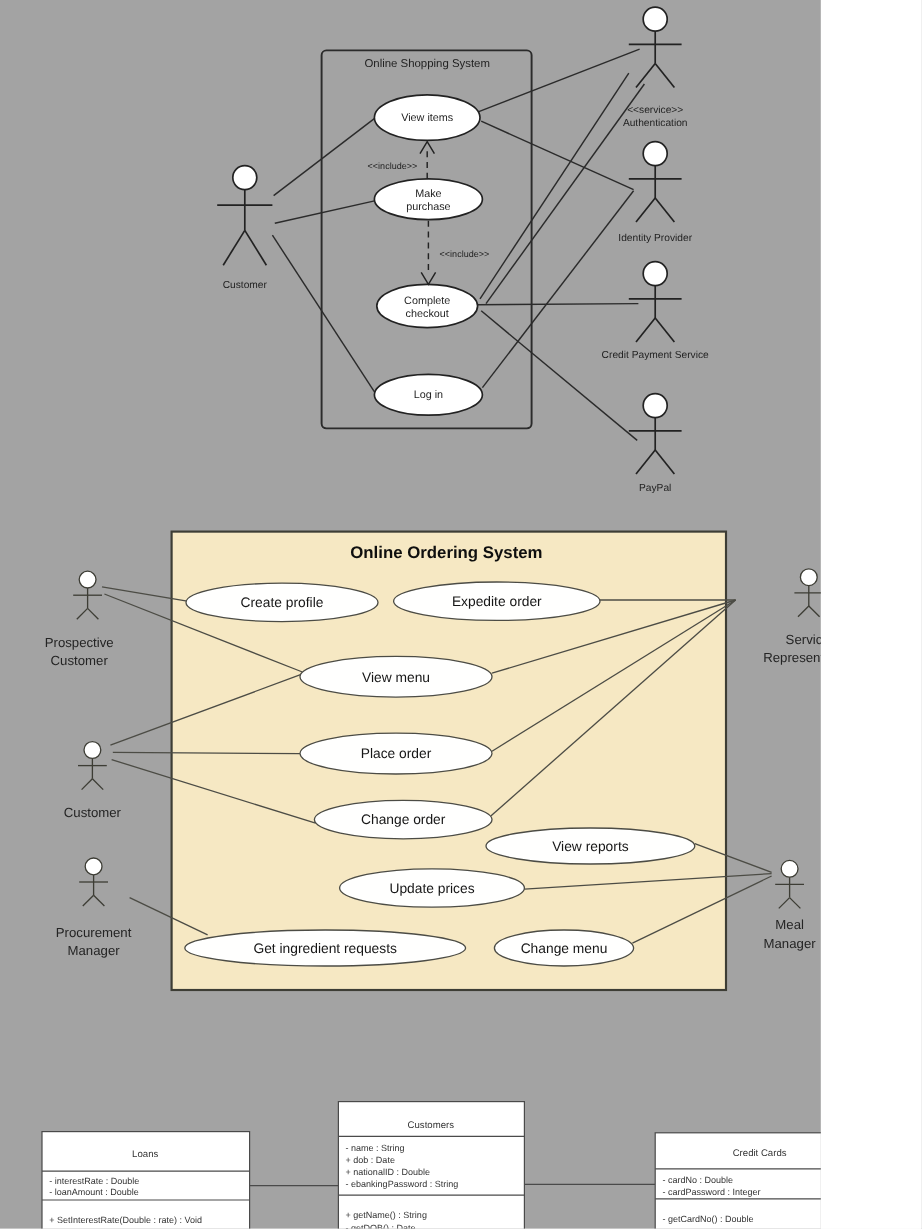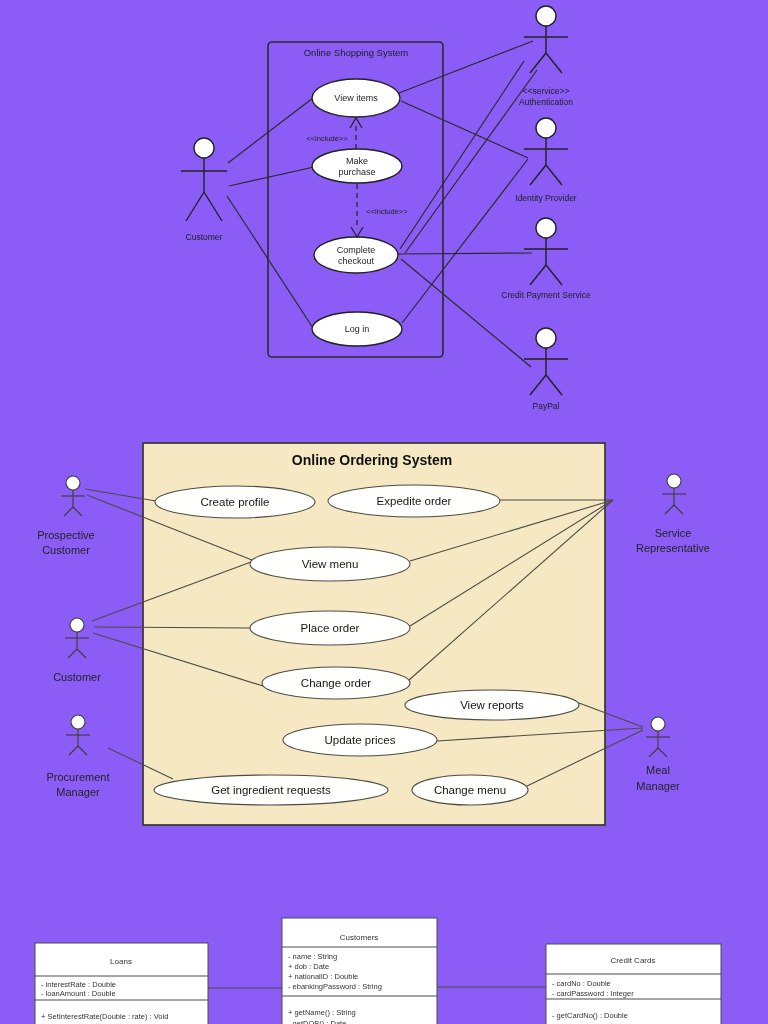--- a/index.html
+++ b/index.html
@@ -1,16 +1,16 @@
 <!DOCTYPE html>
 <html><head>
 <meta charset="utf-8">
 <style>
   html,body{margin:0;padding:0;background:#fff;}
-  #page{position:relative;width:768px;height:1024px;background:#8b5cf6;overflow:hidden;}
+  #page{position:relative;width:684px;height:1024px;background:#a3a3a3;overflow:hidden;}
   svg text{font-family:"Liberation Sans",sans-serif;fill:#1f1f1f;}
   .s-title{font-size:9.5px;}
   .s-uc{font-size:9px;}
   .s-inc{font-size:7.5px;}
   .s-actor{font-size:8.5px;}
   .o-title{font-size:14px;font-weight:bold;fill:#0f0f0f;}
   .o-uc{font-size:11.5px;fill:#161616;}
   .o-actor{font-size:11px;fill:#242424;}
   .c-title{font-size:8px;fill:#333;}
   .c-row{font-size:7.5px;fill:#333;}

